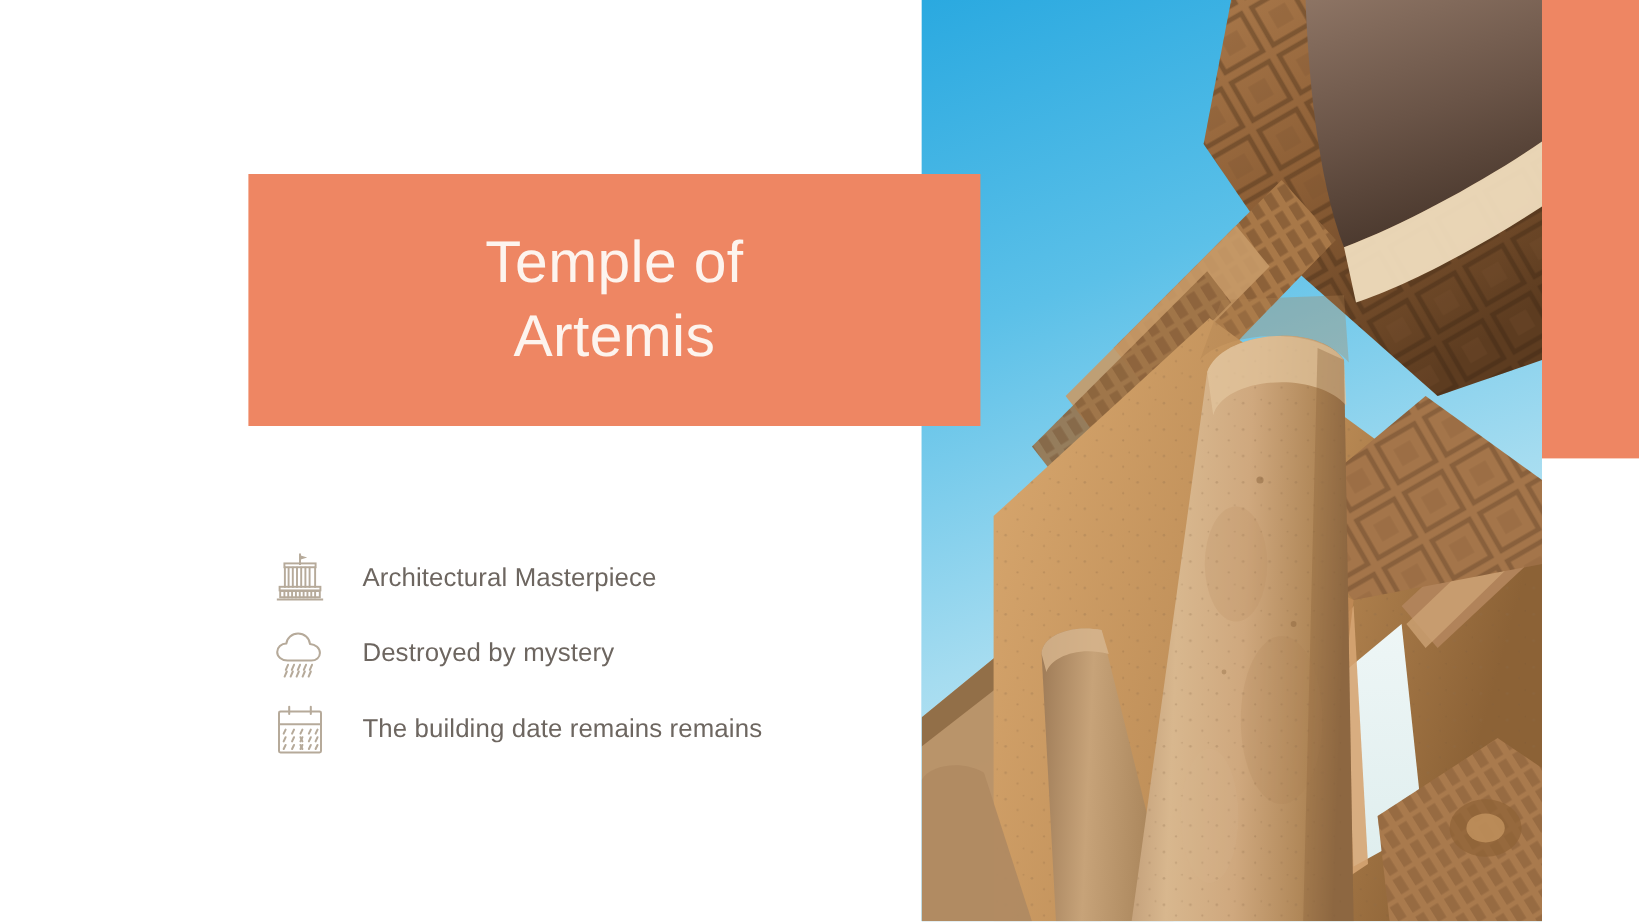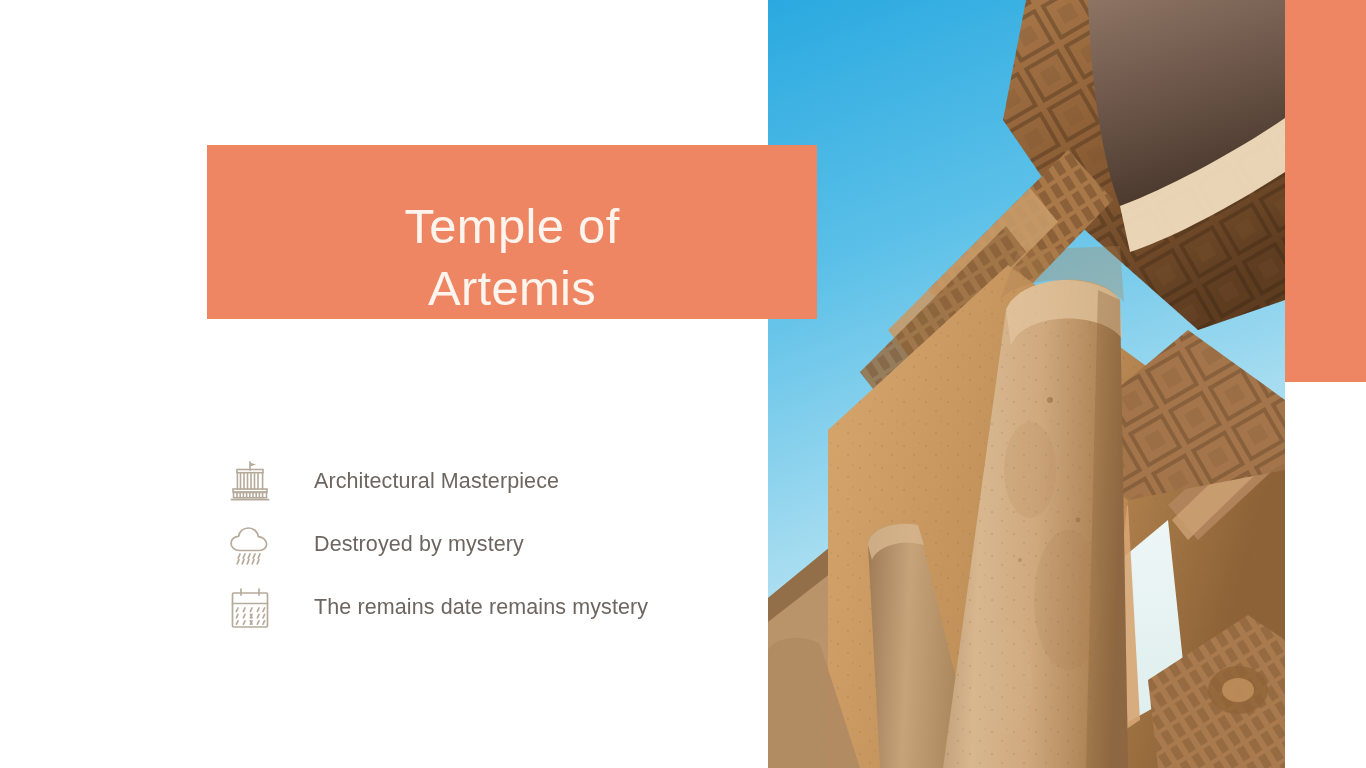--- a/index.html
+++ b/index.html
@@ -40,24 +40,24 @@
     height: 382px;
     background: #ee8663;
   }
 
   
   .title-box {
     position: absolute;
     left: 207px;
     top: 145px;
     width: 610px;
-    height: 174px;
+    height: 210px;
     background: #ee8663;
     display: flex;
-    align-items: flex-end;
+    align-items: center;
     justify-content: center;
   }
   .title-text {
     color: #fdf4ee;
     font-family: "Liberation Sans", sans-serif;
     font-weight: 300;
     font-size: 49px;
     line-height: 62px;
     text-align: center;
     letter-spacing: 0.3px;
@@ -83,21 +83,21 @@
     display: flex;
     align-items: center;
     justify-content: center;
   }
   .bullet-icon svg {
     display: block;
     width: 48px;
     height: 48px;
   }
   .bullet-label {
-    margin-left: 36px;
+    margin-left: 24px;
     color: #6d6660;
     font-family: "Liberation Sans", sans-serif;
     font-weight: 400;
     font-size: 21.5px;
     letter-spacing: 0.1px;
     white-space: nowrap;
   }
 </style>
 </head>
 <body>
@@ -323,18 +323,18 @@
           <line x1="12" y1="36.8" x2="10.4" y2="40.2"></line>
           <line x1="19" y1="36.8" x2="17.4" y2="40.2"></line>
           <line x1="26" y1="36.8" x2="24.4" y2="40.2"></line>
           <line x1="33" y1="36.8" x2="31.4" y2="40.2"></line>
           <line x1="38.6" y1="36.8" x2="37" y2="40.2"></line>
 
           <line x1="24.4" y1="30.4" x2="26" y2="33.8"></line>
           <line x1="24.4" y1="36.8" x2="26" y2="40.2"></line>
         </svg>
       </span>
-      <span class="bullet-label">The remains date remains mystery</span>
+      <span class="bullet-label">The building date remains remains</span>
     </div>
 
   </div>
 
 </div>
 
 </body></html>

